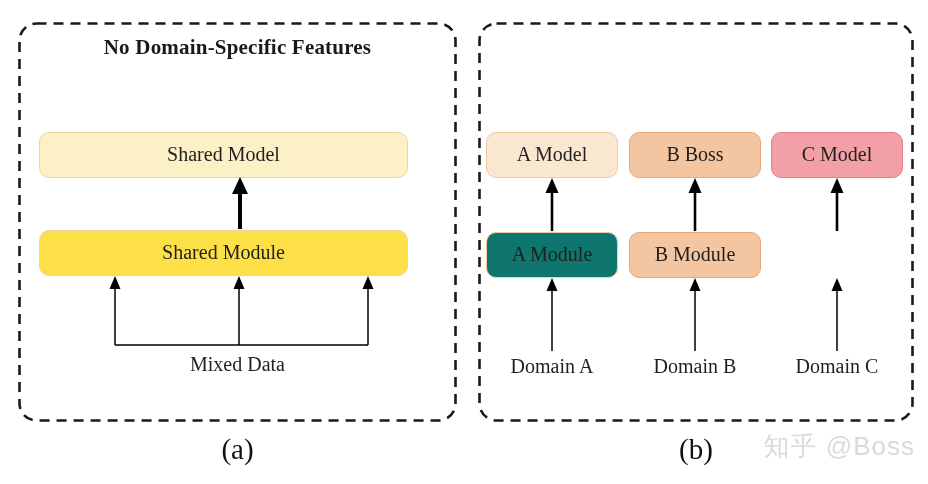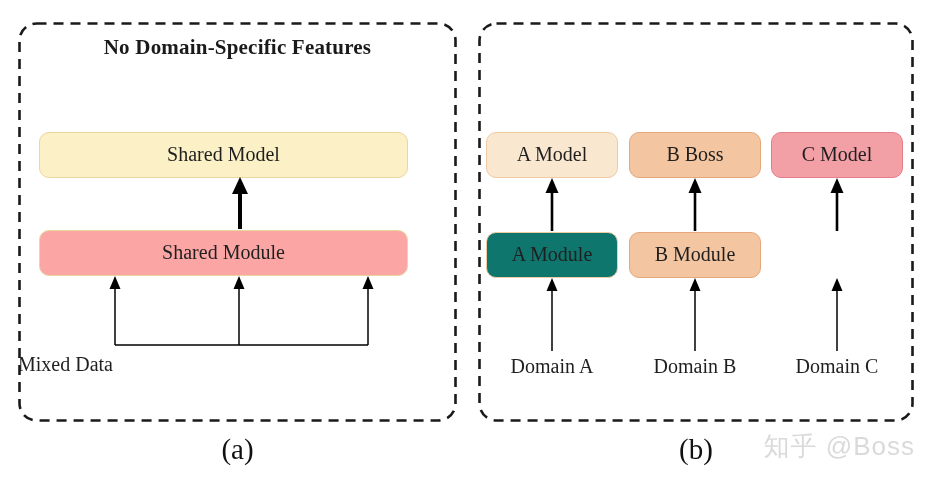--- a/index.html
+++ b/index.html
@@ -16,21 +16,21 @@
   }
   .box{
     position:absolute;border:1.5px solid;border-radius:10px;
     text-align:center;font-size:20px;color:#1f1f1f;box-sizing:border-box;
   }
   .box span{display:block;}
   .wide-box{left:21px;width:369px;height:46px;line-height:43px;}
   .col-box{width:132px;height:46px;line-height:43px;}
   .arrow-layer{position:absolute;left:0;top:0;pointer-events:none;}
   .floor-label{
-    position:absolute;left:0;width:100%;text-align:left;
+    position:absolute;left:0;width:100%;text-align:center;
     font-size:20px;color:#1f1f1f;
   }
   .domain-label{
     position:absolute;width:132px;text-align:center;
     font-size:20px;color:#1f1f1f;top:333px;
   }
   .caption{
     position:absolute;top:433px;text-align:center;
     font-size:29px;color:#111;
   }
@@ -48,21 +48,21 @@
   <svg class="panel-border" width="439" height="400">
     <rect x="1.5" y="1.5" width="436" height="397" rx="17" fill="none" stroke="#1a1a1a" stroke-width="2.6" stroke-dasharray="10 7"></rect>
   </svg>
 
   <div class="panel-title">No Domain-Specific Features</div>
 
   <div class="box wide-box" style="top: 110px; background-color: rgb(251, 240, 198); border-color: rgb(232, 215, 158);">
     <span>Shared Model</span>
   </div>
 
-  <div class="box wide-box" style="top: 208px; background-color: #fca5a5; border-color: rgb(232, 215, 158);">
+  <div class="box wide-box" style="top: 208px; background-color: #fde047; border-color: rgb(232, 215, 158);">
     <span>Shared Module</span>
   </div>
 
   <svg class="arrow-layer" width="439" height="400">
 
     <g>
       <line x1="222" y1="207" x2="222" y2="168" stroke="#000" stroke-width="4"></line>
       <polygon points="222,155 214,172 230,172" fill="#000"></polygon>
     </g>
 

